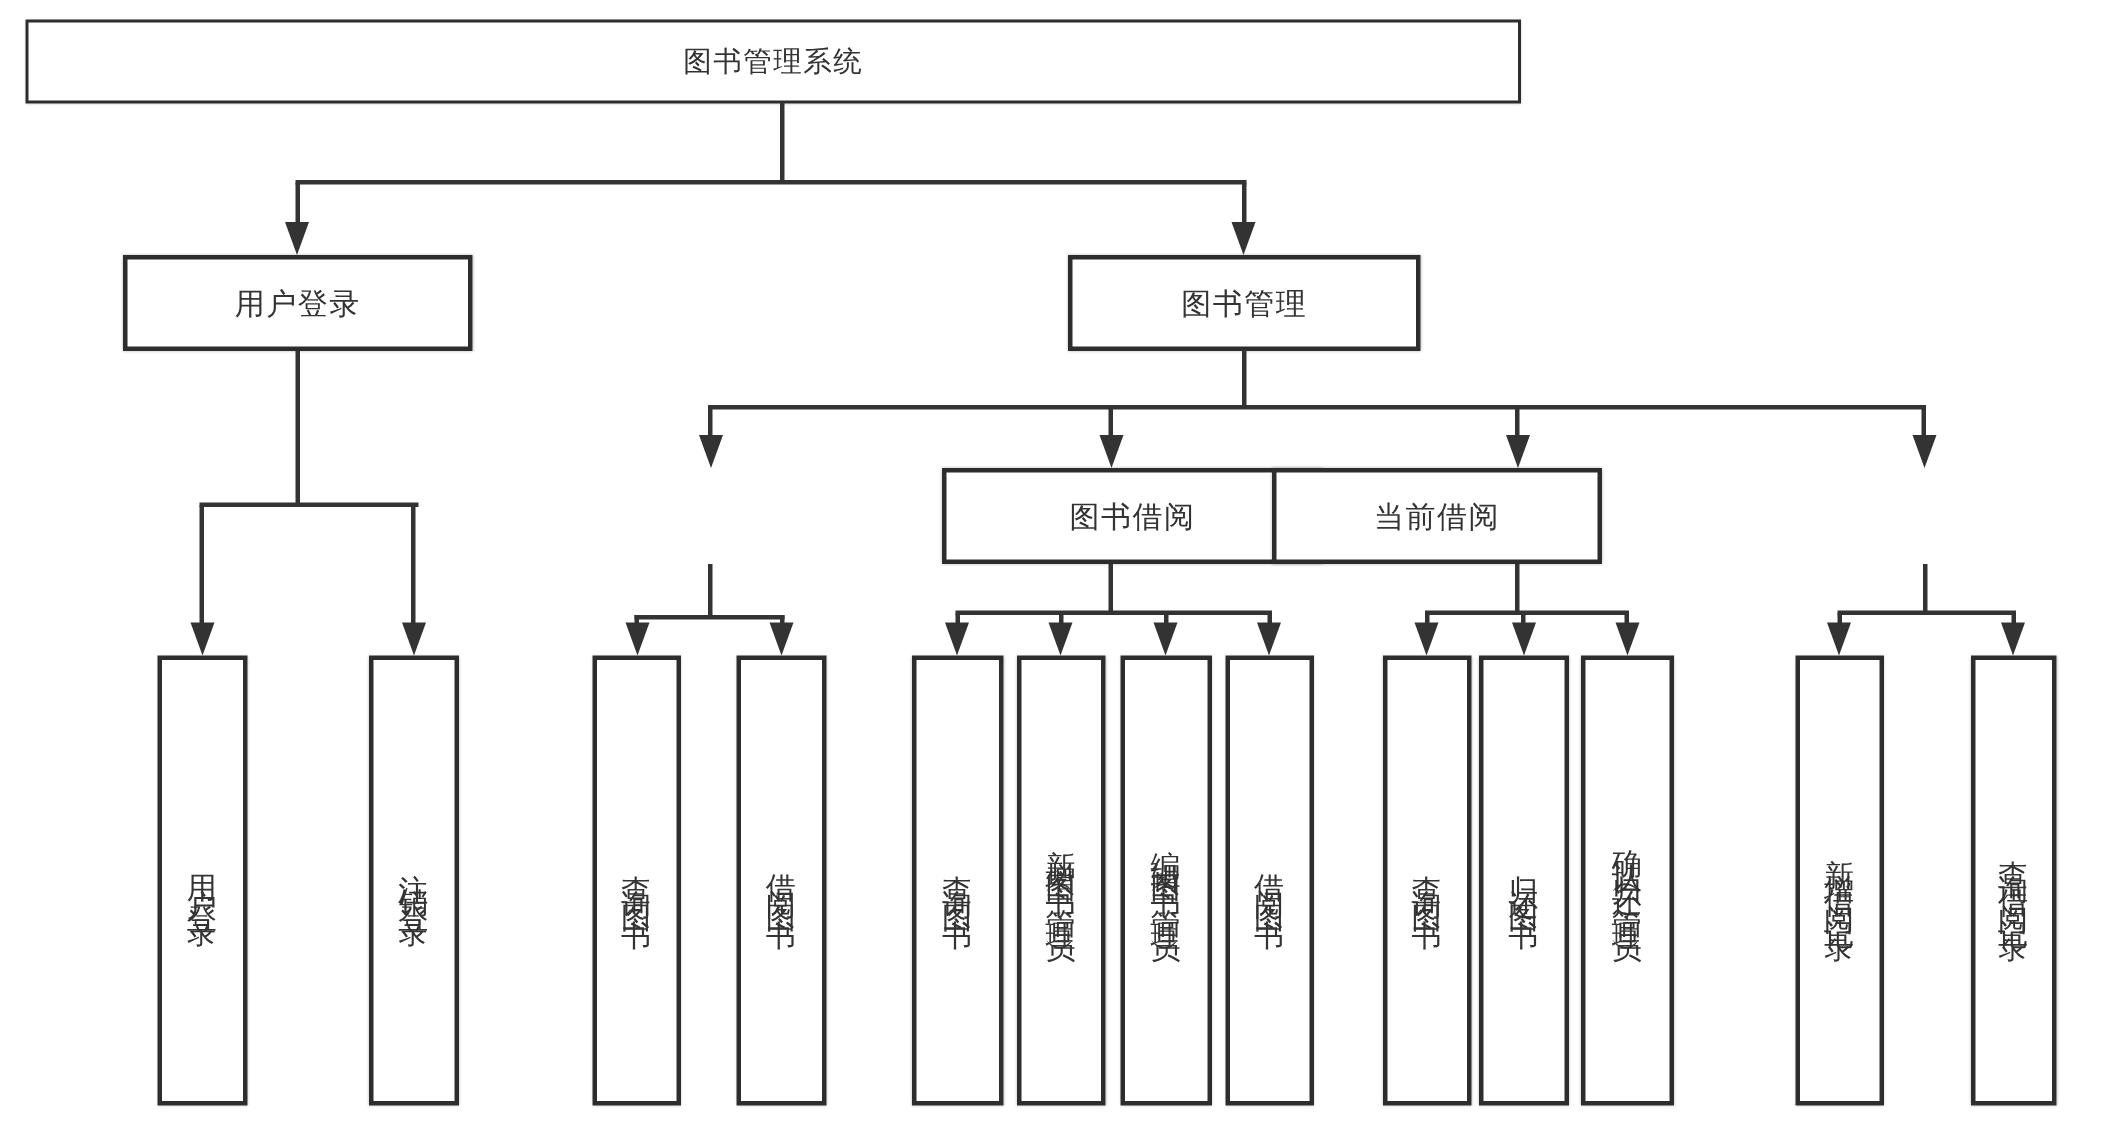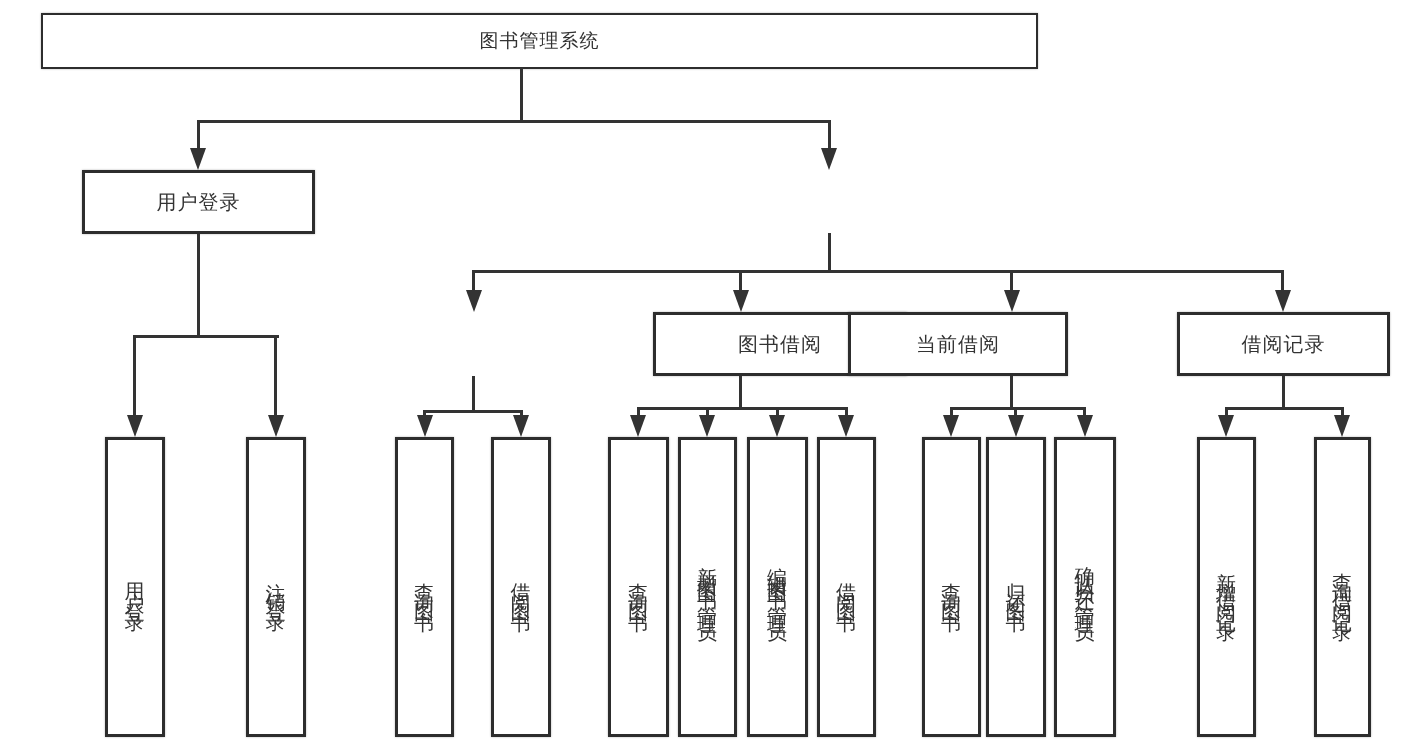--- a/index.html
+++ b/index.html
@@ -37,41 +37,41 @@
     font-size:20px; color:var(--watermark); letter-spacing:1px;
     text-shadow:2px 2px 1px var(--watermark-shadow);
     white-space:nowrap;
   }
 </style>
 </head>
 <body>
 
 <div id="canvas">
 
-  <div class="box root" style="left:41px;top:13px;width:997px;height:56px">
+  <div class="box root" style="left:17px;top:13px;width:997px;height:56px">
     <span class="hlabel">图书管理系统</span>
   </div>
 
   <div class="box" style="left:82px;top:170px;width:233px;height:64px">
     <span class="hlabel">用户登录</span>
   </div>
 
+  <div class="box" style="left:712px;top:170px;width:235px;height:64px">
+    <span class="hlabel">图书管理</span>
+  </div>
 
 
-  <div class="box" style="left:653px;top:312px;width:254px;height:64px">
+  <div class="box" style="left:628px;top:312px;width:254px;height:64px">
     <span class="hlabel">图书借阅</span>
   </div>
 
   <div class="box" style="left:848px;top:312px;width:220px;height:64px">
     <span class="hlabel">当前借阅</span>
   </div>
 
-  <div class="box" style="left:1177px;top:312px;width:213px;height:64px">
-    <span class="hlabel">借阅记录</span>
-  </div>
 
   <div class="box" style="left:105px;top:437px;width:60px;height:300px">
     <span class="vlabel">用户登录</span>
   </div>
   <div class="box" style="left:246px;top:437px;width:60px;height:300px">
     <span class="vlabel">注销登录</span>
   </div>
 
   <div class="box" style="left:395px;top:437px;width:59px;height:300px">
     <span class="vlabel">查询图书</span>

